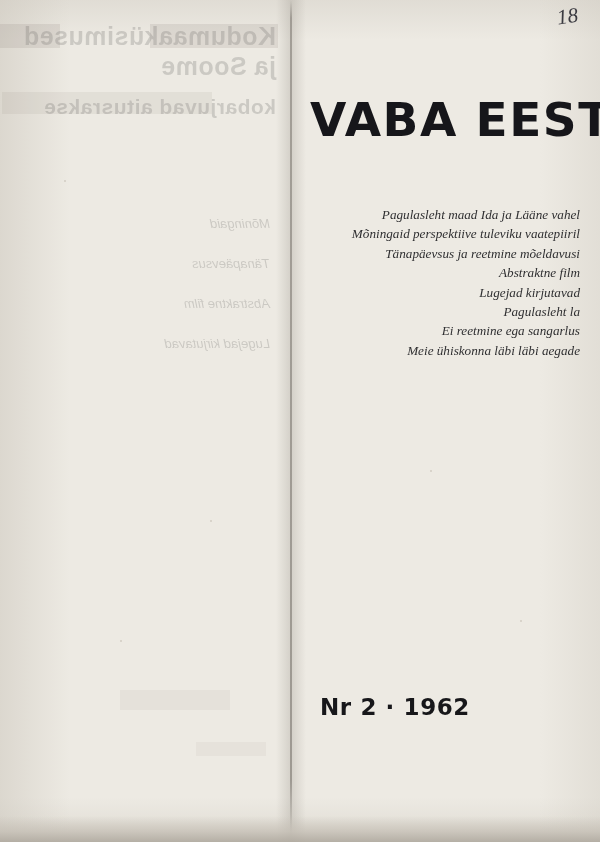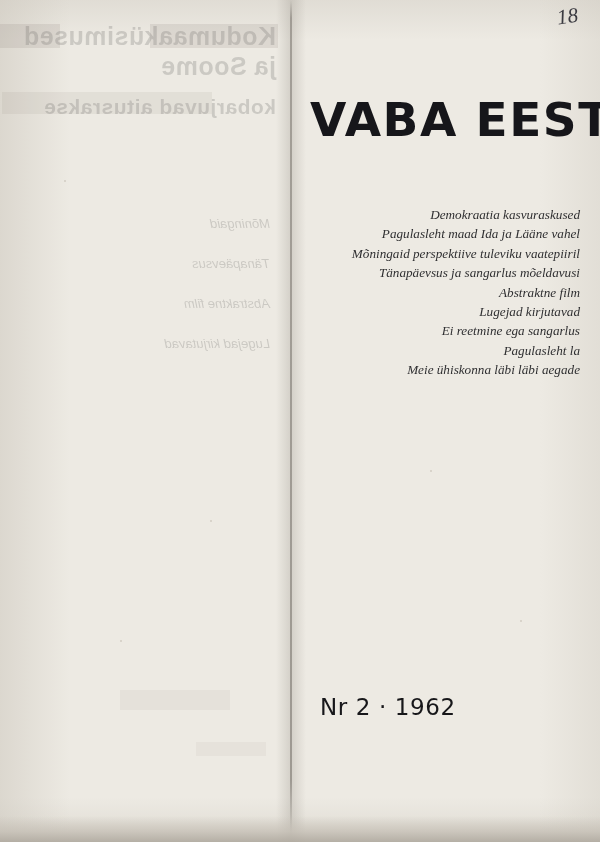--- a/index.html
+++ b/index.html
@@ -127,21 +127,21 @@
   }
   .contents .toc-line {
     display: block;
     white-space: nowrap;
   }
   .issue {
     position: absolute;
     left: 28px;
     top: 694px;
     font-family: "DejaVu Sans", sans-serif;
-    font-weight: normal;
+    font-weight: bold;
     font-size: 23px;
     letter-spacing: 0.6px;
     color: #17171a;
   }
 
   
   .archive-number {
     position: absolute;
     right: 22px;
     top: 4px;
@@ -187,28 +187,27 @@
   </div>
 
   <div class="fold-shadow"></div>
   <div class="fold-line"></div>
 
   <div class="cover">
 
     <div class="masthead">VABA EESTI</div>
 
     <div class="contents">
-      <span class="toc-line">Demokraatia kasvuraskused</span>
       <span class="toc-line">Pagulasleht maad Ida ja Lääne vahel</span>
       <span class="toc-line">Mõningaid perspektiive tuleviku vaatepiiril</span>
-      <span class="toc-line">Tänapäevsus ja sangarlus mõeldavusi</span>
+      <span class="toc-line">Tänapäevsus ja reetmine mõeldavusi</span>
       <span class="toc-line">Abstraktne film</span>
       <span class="toc-line">Lugejad kirjutavad</span>
+      <span class="toc-line">Pagulasleht la</span>
       <span class="toc-line">Ei reetmine ega sangarlus</span>
-      <span class="toc-line">Pagulasleht la</span>
       <span class="toc-line">Meie ühiskonna läbi läbi aegade</span>
     </div>
 
     <div class="issue">Nr 2 · 1962</div>
   </div>
 
   <div class="archive-number">18</div>
 
   <div class="bottom-edge"></div>
 

